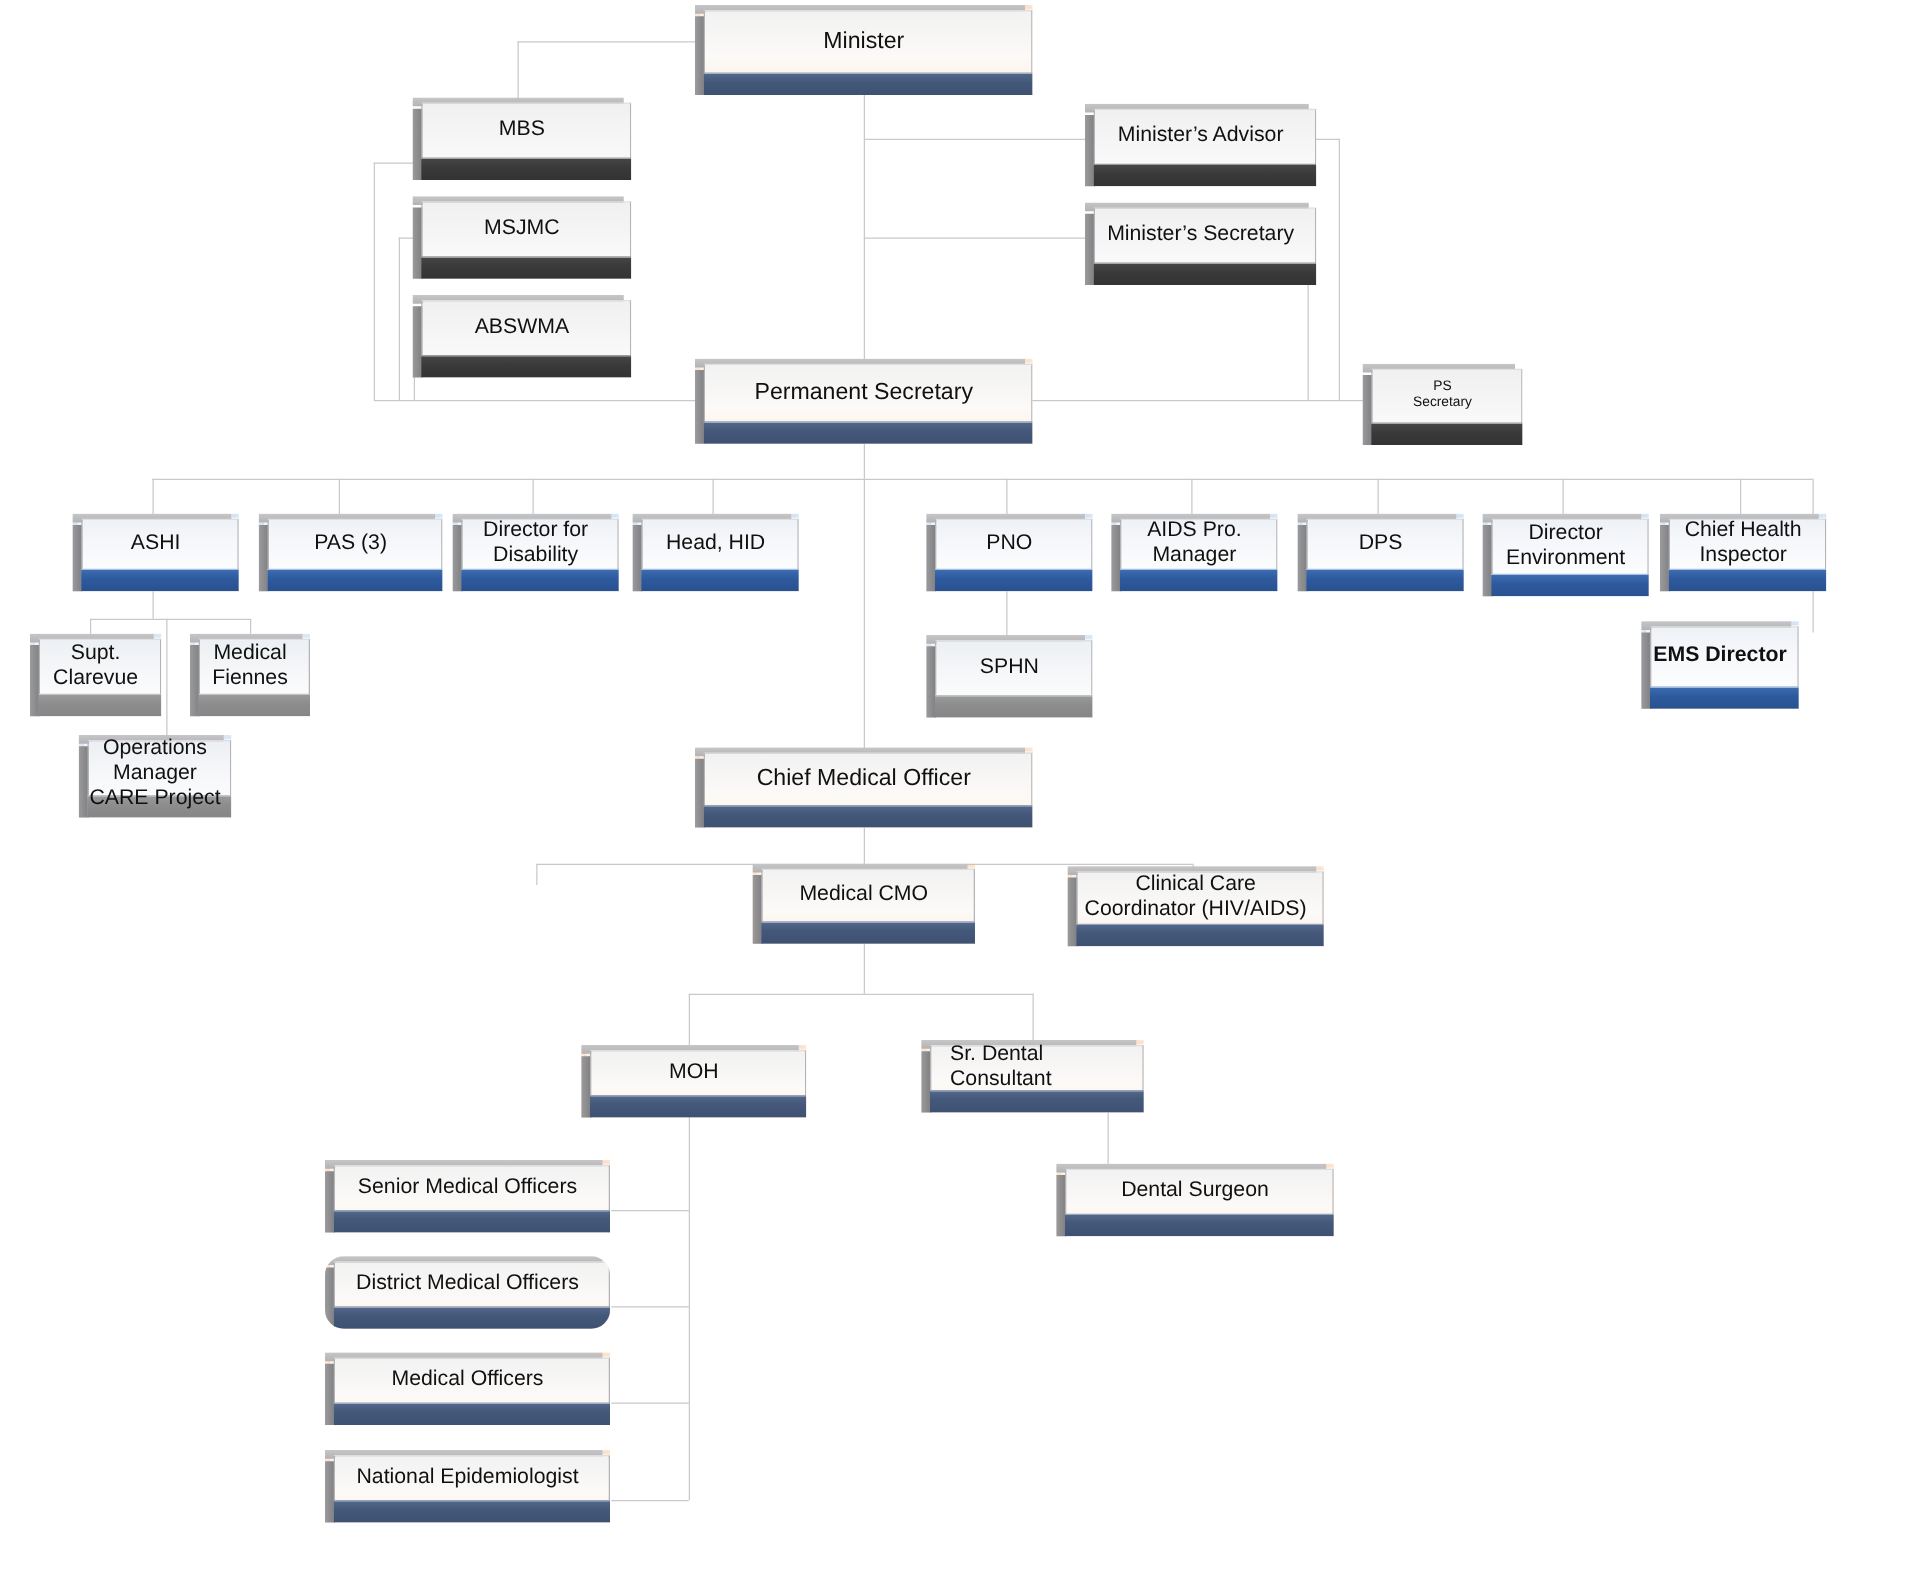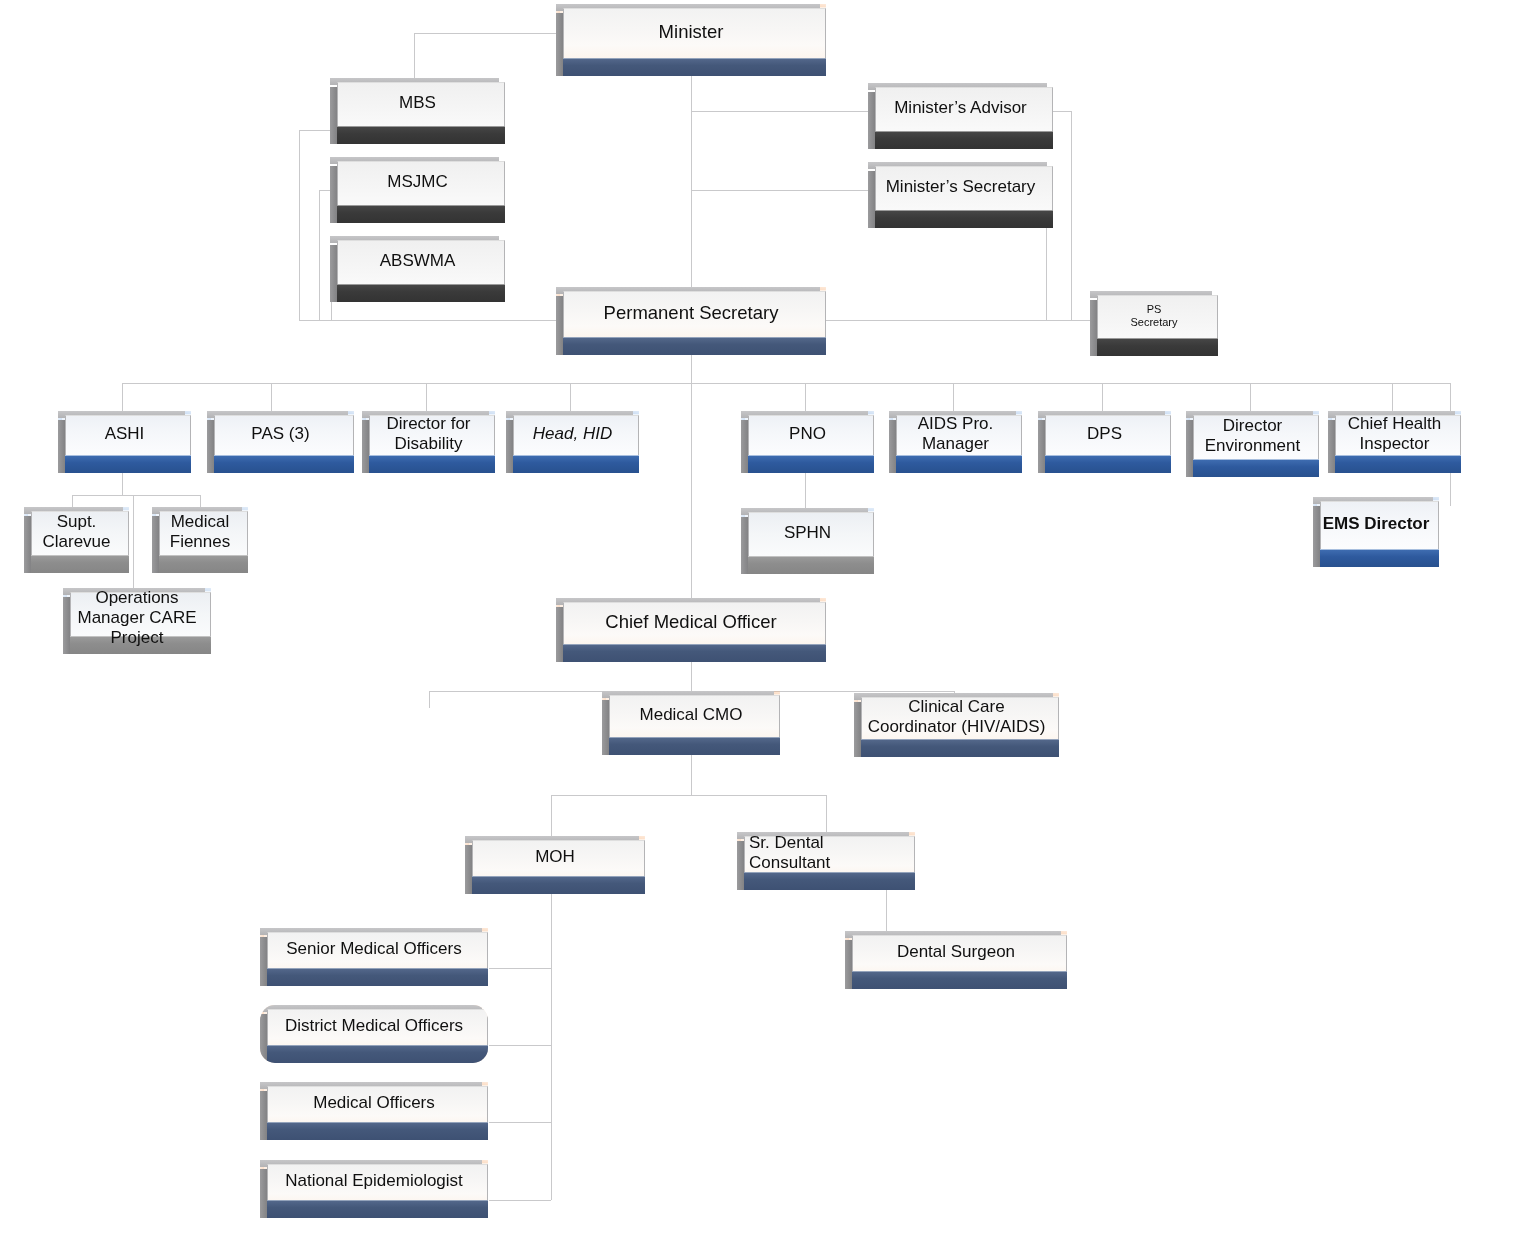--- a/index.html
+++ b/index.html
@@ -121,21 +121,21 @@
     border-top:1px solid #c2c2c2;
   }
   .s-gray .face{
     background:linear-gradient(to bottom,#eceff3 0%,#f4f6f8 35%,#fafbfc 70%,#ffffff 100%);
   }
 
   
   .fs-lg   .label{font-size:18.5px;}
   .fs-md   .label{font-size:17px;}
   .fs-xs   .label{font-size:11px;}
-  .align-left .label{width:100%;text-align:left;padding-left:4px;}
+  .align-left .label{width:100%;text-align:left;padding-left:15px;}
   .clip .label{padding-bottom:6px;}
 </style>
 </head>
 <body>
 
 <div id="chart">
 
   <div class="ln v" style="left:691px;top:76px;height:219px;"></div>
 
   <div class="ln h" style="left:414px;top:33px;width:142px;"></div>
@@ -289,21 +289,21 @@
   </div>
 
   <div class="node s-blue fs-md" style="left:362px;top:411px;width:133px;height:62px;">
     <div class="edgeT"></div>
     <div class="edgeL"></div>
     <div class="face"></div>
     <div class="bar"></div>
     <span class="label">Director for Disability</span>
   </div>
 
-  <div class="node s-blue fs-md" style="left:506px;top:411px;width:133px;height:62px;font-style:italic;">
+  <div class="node s-blue fs-md" style="left:506px;top:411px;width:133px;height:62px;">
     <div class="edgeT"></div>
     <div class="edgeL"></div>
     <div class="face"></div>
     <div class="bar"></div>
     <span class="label">Head, HID</span>
   </div>
 
   <div class="node s-blue fs-md" style="left:741px;top:411px;width:133px;height:62px;">
     <div class="edgeT"></div>
     <div class="edgeL"></div>
@@ -353,21 +353,21 @@
   </div>
 
   <div class="node s-gray fs-md" style="left:152px;top:507px;width:96px;height:66px;">
     <div class="edgeT"></div>
     <div class="edgeL"></div>
     <div class="face"></div>
     <div class="bar"></div>
     <span class="label">Medical Fiennes</span>
   </div>
 
-  <div class="node s-gray fs-md clip" style="left:63px;top:588px;width:148px;height:66px;">
+  <div class="node s-gray fs-md clip" style="left:63px;top:588px;width:122px;height:66px;">
     <div class="edgeT"></div>
     <div class="edgeL"></div>
     <div class="face"></div>
     <div class="bar"></div>
     <span class="label">Operations Manager CARE Project</span>
   </div>
 
   <div class="node s-gray fs-md" style="left:741px;top:508px;width:133px;height:66px;">
     <div class="edgeT"></div>
     <div class="edgeL"></div>

